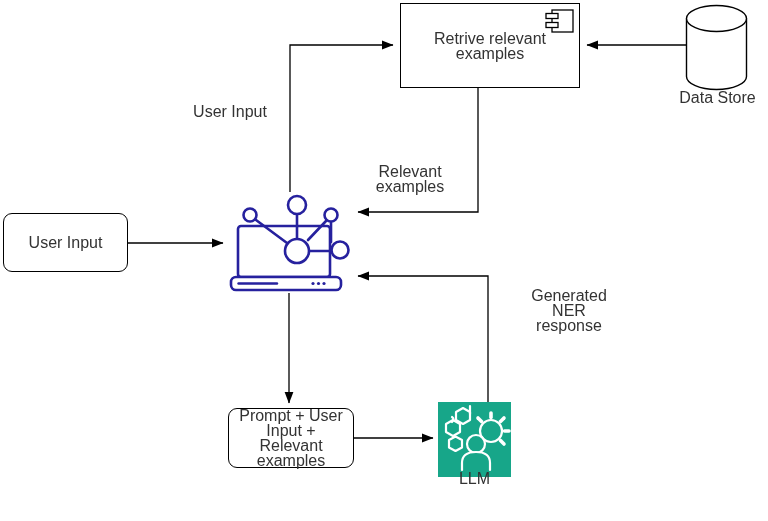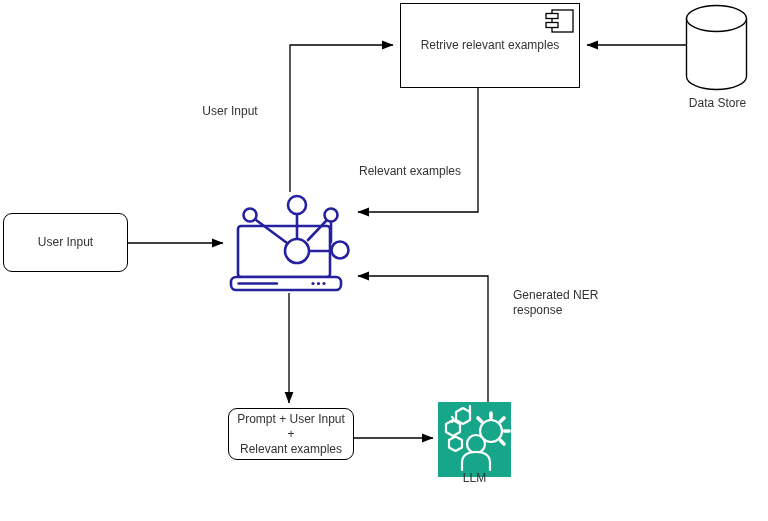--- a/index.html
+++ b/index.html
@@ -2,21 +2,21 @@
 <html><head>
 <meta charset="utf-8">
 <style>
   html, body { margin: 0; padding: 0; background: #ffffff; }
   #canvas {
     position: relative;
     width: 768px;
     height: 521px;
     background: #ffffff;
     font-family: "Liberation Sans", sans-serif;
-    font-size: 12px;
+    font-size: 16px;
     color: #333333;
     overflow: hidden;
   }
   .abs { position: absolute; }
   svg.layer { position: absolute; left: 0; top: 0; pointer-events: none; }
 
   .node-box {
     position: absolute;
     box-sizing: border-box;
     background: #ffffff;
@@ -35,32 +35,32 @@
     position: absolute;
     line-height: 15px;
     color: #333333;
   }
   .center { text-align: center; }
 
   #retrieve-box { left: 400px; top: 3px; width: 180px; height: 85px; }
   #component-glyph { position: absolute; right: 5px; top: 5px; }
 
   #user-input-box { left: 3px; top: 213px; width: 125px; height: 59px; }
-  #prompt-box { left: 228px; top: 408px; width: 126px; height: 52px; }
+  #prompt-box { left: 228px; top: 408px; width: 126px; height: 60px; }
 
   #llm-box {
     position: absolute;
     left: 438px; top: 402px; width: 73px; height: 75px;
     background: #17a689;
   }
 
   #lbl-user-input   { left: 185px; top: 104px; width: 90px; }
   #lbl-relevant     { left: 348px; top: 164px; width: 124px; }
-  #lbl-generated    { left: 513px; top: 288px; width: 112px; text-align: left; }
-  #lbl-data-store   { left: 669px; top: 96px; width: 97px; }
+  #lbl-generated    { left: 513px; top: 288px; width: 112px; text-align: center; }
+  #lbl-data-store   { left: 669px; top: 90px; width: 97px; }
   #lbl-llm          { left: 444px; top: 471px; width: 61px; }
 </style>
 </head>
 <body>
 
 <div id="canvas">
 
   <svg class="layer" width="768" height="521" viewBox="0 0 768 521">
     <defs>
       <marker id="arrow" markerUnits="userSpaceOnUse" markerWidth="12" markerHeight="10" refX="11" refY="5" orient="auto">

